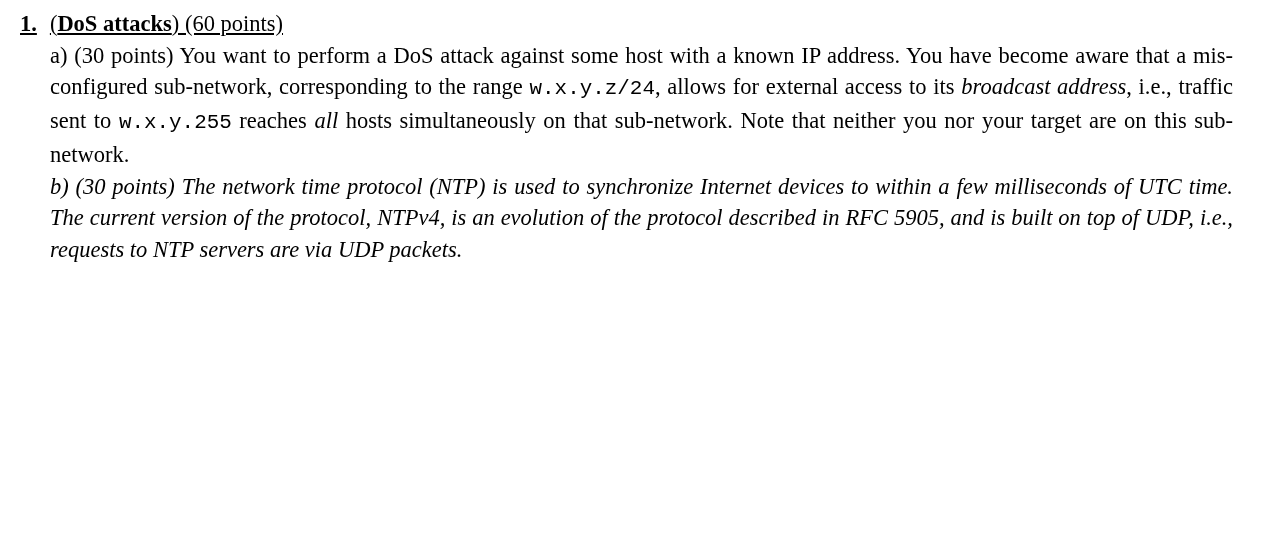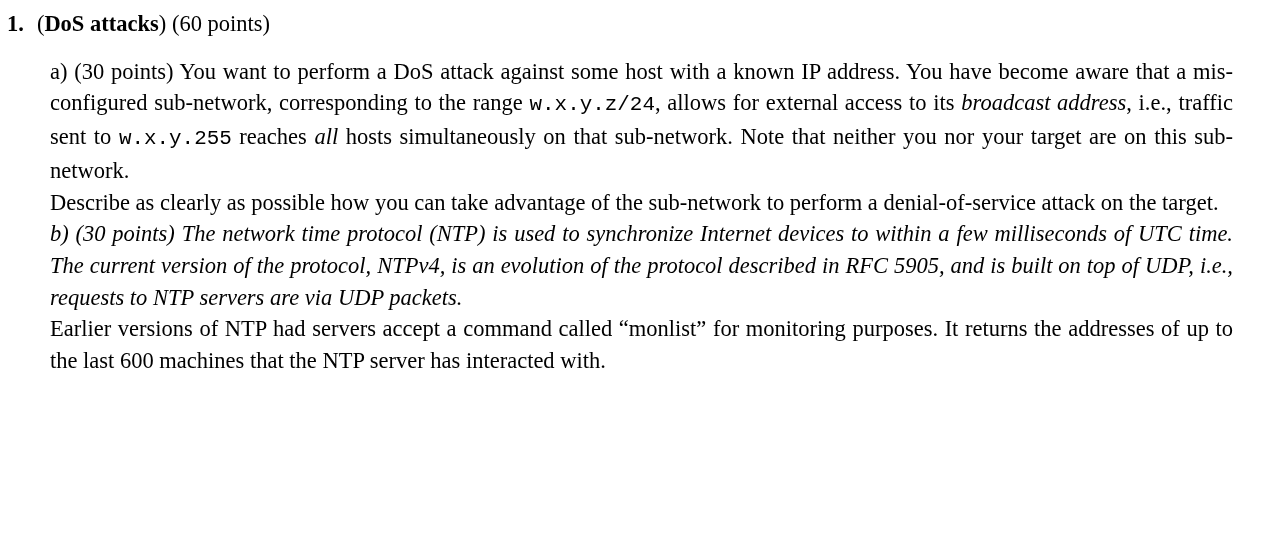--- a/index.html
+++ b/index.html
@@ -11,31 +11,31 @@
     overflow: hidden;
   }
   .doc {
     font-family: "Liberation Serif", serif;
     color: #000000;
     font-size: 22.5px;
     line-height: 31.7px;
     width: 1268px;
   }
   .heading {
-    margin: 8px 0 0 7px;
+    margin: 8px 0 0 20px;
     white-space: nowrap;
+    text-decoration: underline;
   }
   .q-num {
     font-weight: bold;
     margin-right: 13px;
   }
   .doc-body {
     margin-left: 50px;
     width: 1183px;
-    margin-top: 16px;
   }
   p.para {
     margin: 0;
     padding: 0;
     text-align: justify;
   }
   .mt-a       { margin-top: 10px; }
   .mt-describe{ margin-top: 24px; }
   .mt-b       { margin-top: 13px; font-style: italic; }
   .mt-monlist { margin-top: 50px; }
@@ -49,20 +49,18 @@
 <body>
 
 <div class="doc">
   <div class="heading">
     <span class="q-num">1.</span><span class="heading-text"><span>(</span><span class="bold">DoS attacks</span><span>) (60 points)</span></span>
   </div>
 
   <div class="doc-body">
     <p class="para mt-a"><span>a) (30 points) You want to perform a DoS attack against some host with a known IP address. You have become aware that a mis-configured sub-network, corresponding to the range </span><span class="mono">w.x.y.z/24</span><span>, allows for external access to its </span><span class="italic">broadcast address</span><span>, i.e., traffic sent to </span><span class="mono">w.x.y.255</span><span> reaches </span><span class="italic">all</span><span> hosts simultaneously on that sub-network. Note that neither you nor your target are on this sub-network.</span></p>
 
-    <p class="para mt-describe"><span>Describe as clearly as possible how you can take advantage of the sub-network to perform a denial-of-service attack on the target.</span></p>
 
     <p class="para mt-b"><span>b) (30 points) The network time protocol (NTP) is used to synchronize Internet devices to within a few milliseconds of UTC time. The current version of the protocol, NTPv4, is an evolution of the protocol described in RFC 5905, and is built on top of UDP, i.e., requests to NTP servers are via UDP packets.</span></p>
 
-    <p class="para mt-monlist"><span>Earlier versions of NTP had servers accept a command called “monlist” for monitoring purposes. It returns the addresses of up to the last 600 machines that the NTP server has interacted with.</span></p>
 
   </div>
 </div>
 
 </body></html>

